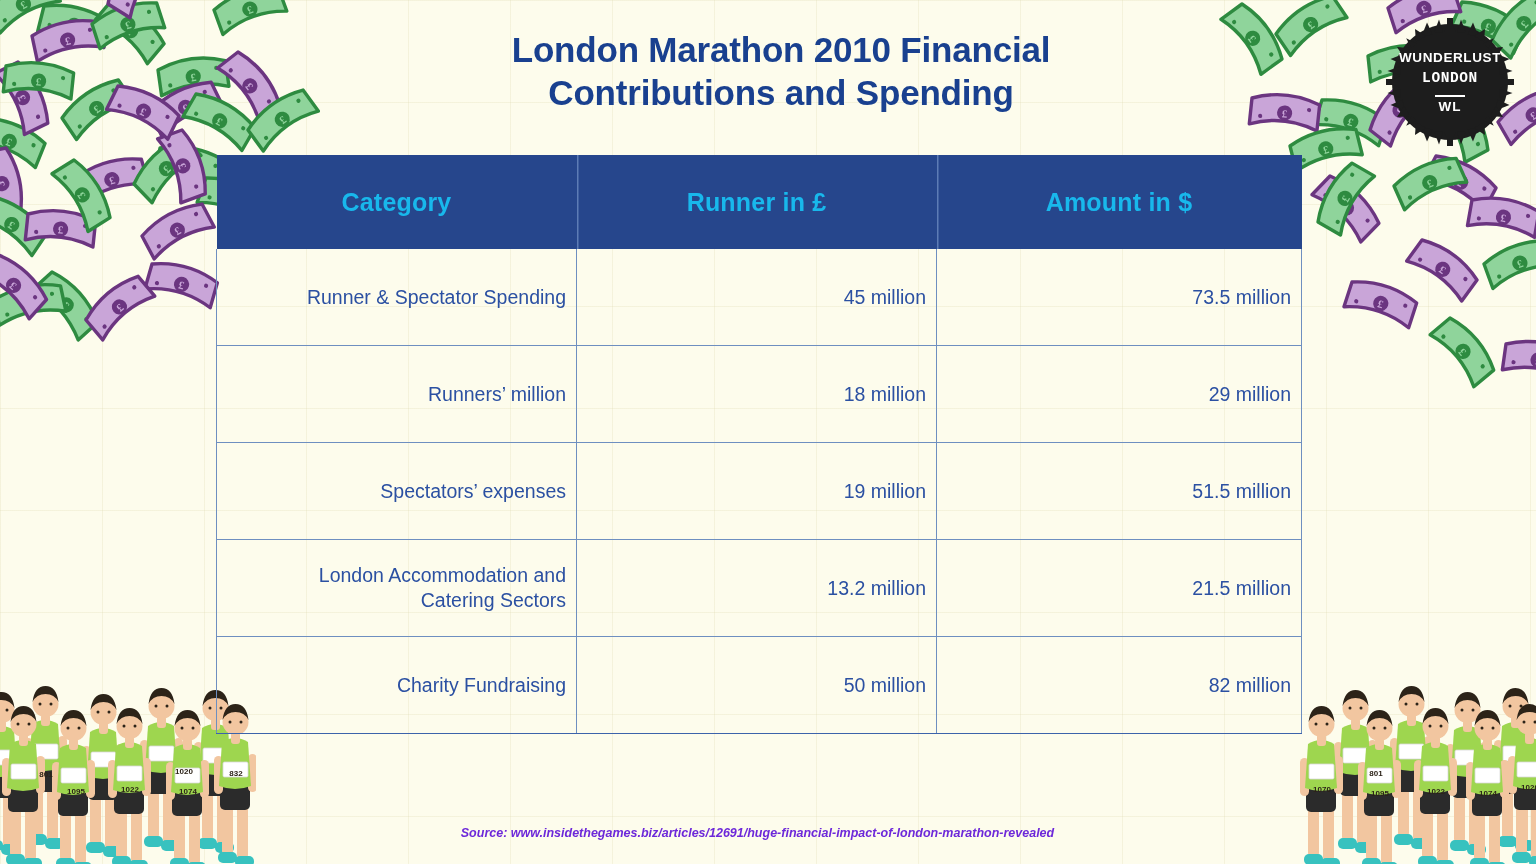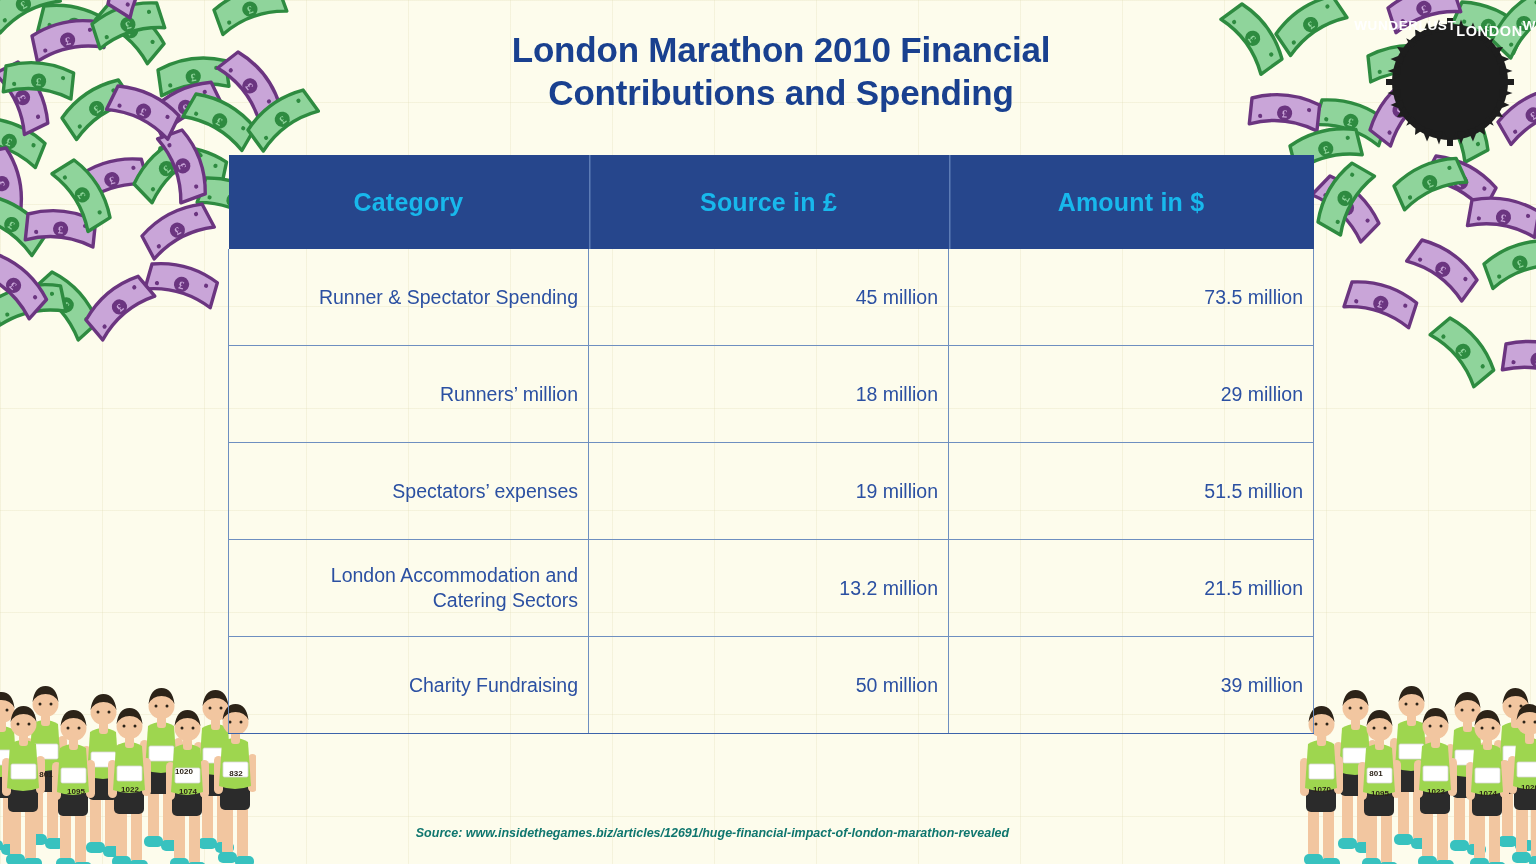--- a/index.html
+++ b/index.html
@@ -68,40 +68,41 @@
     top: 18px;
     right: 22px;
     width: 128px;
     height: 128px;
     z-index: 5;
   }
   #logo-badge .badge-text {
     position: absolute;
     inset: 0;
     display: flex;
-    flex-direction: row;
+    flex-direction: column;
+    align-items: center;
     justify-content: center;
     color: #ffffff;
     font-weight: bold;
     letter-spacing: 0.6px;
   }
   .logo-line1 { font-size: 13.5px; }
-  .logo-line2 { font-size: 14.5px; margin-top: 5px; }
+  .logo-line2 { font-size: 14.5px; margin-top: 5px; font-family: Liberation Mono, monospace; }
   .logo-rule {
     width: 30px;
     height: 2px;
     background: #ffffff;
     margin: 9px 0 2px 0;
   }
   .logo-line3 { font-size: 13.5px; letter-spacing: 1px; }
 
   
   #finance-table {
     position: absolute;
-    left: 228px;
+    left: 216px;
     top: 155px;
     width: 1085px;
     border-collapse: collapse;
     z-index: 4;
     table-layout: fixed;
   }
   #finance-table col.c-cat { width: 360px; }
   #finance-table col.c-gbp { width: 360px; }
   #finance-table col.c-usd { width: 365px; }
 
@@ -139,24 +140,25 @@
   }
 
   
   #source-note {
     position: absolute;
     top: 826px;
     left: 0;
     width: 1425px;
     text-align: center;
     z-index: 4;
-    color: #0f766e;
+    color: #6d28d9;
     font-size: 12.5px;
     font-style: italic;
     font-weight: bold;
+    padding-left: 45px;
   }
 </style>
 </head>
 <body>
 
 <div id="grid-texture"></div>
 
 <svg class="money-layer" width="1536" height="864" viewBox="0 0 1536 864" aria-hidden="true">
   <defs>
     <g id="bill-g">
@@ -291,21 +293,21 @@
 
 <table id="finance-table">
   <colgroup>
     <col class="c-cat">
       <col class="c-gbp">
       <col class="c-usd">
   </colgroup>
   <thead>
     <tr>
       <th>Category</th>
-      <th>Source in £</th>
+      <th>Runner in £</th>
       <th>Amount in $</th>
     </tr>
   </thead>
   <tbody>
     <tr>
       <td>Runner &amp; Spectator Spending</td>
       <td>45 million</td>
       <td>73.5 million</td>
     </tr>
     <tr>
@@ -320,21 +322,21 @@
     </tr>
     <tr>
       <td style="white-space:pre-line">London Accommodation and
 Catering Sectors</td>
       <td>13.2 million</td>
       <td>21.5 million</td>
     </tr>
     <tr>
       <td>Charity Fundraising</td>
       <td>50 million</td>
-      <td>39 million</td>
+      <td>82 million</td>
     </tr>
   </tbody>
 </table>
 
 <svg id="runners-left" class="runners" width="262" height="200" viewBox="0 0 262 200" aria-hidden="true">
   <defs>
     <g id="runner">
 
       <rect class="leg" x="8" y="116" width="11" height="56" rx="5"></rect>
       <rect class="leg" x="23" y="116" width="11" height="60" rx="5"></rect>

